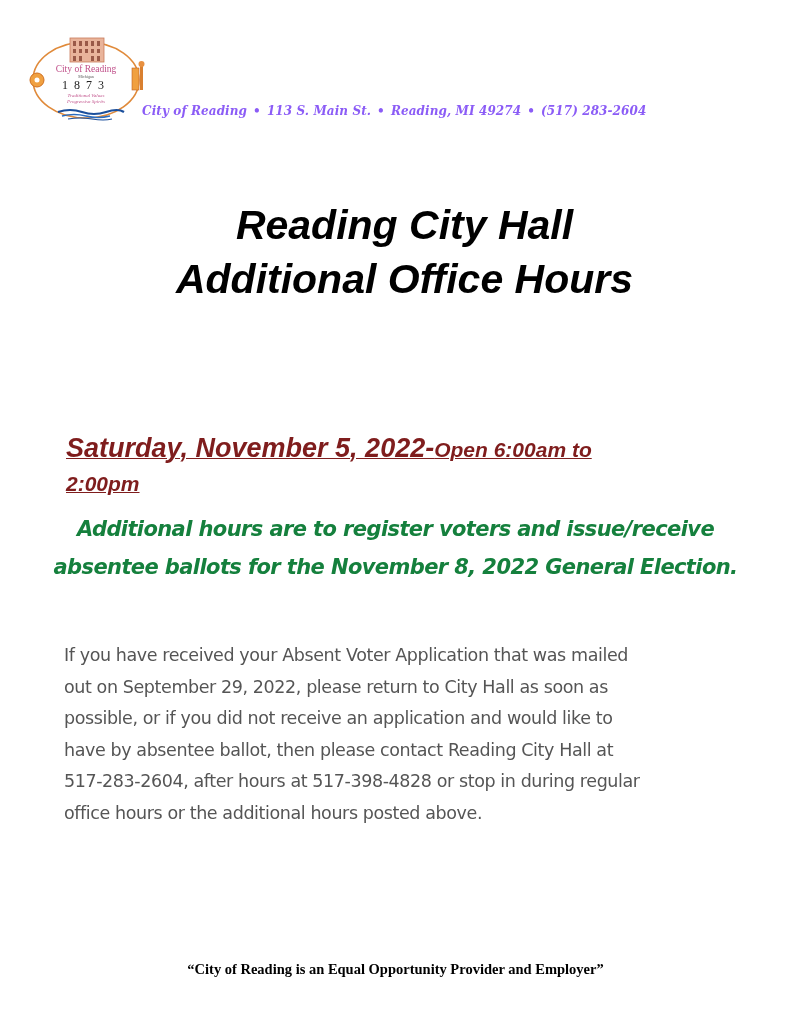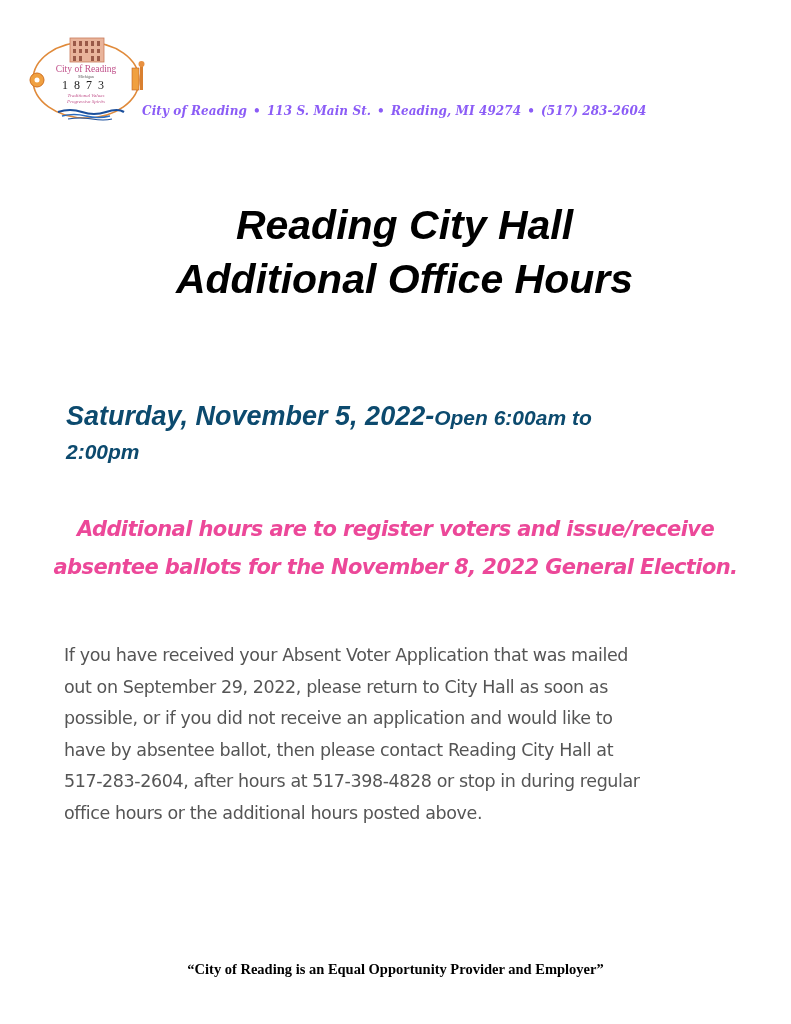--- a/index.html
+++ b/index.html
@@ -16,31 +16,31 @@
     .address-line .sep { margin: 0 6px; }
 
     .title-block {
       position: absolute; left: 0; top: 198px; width: 791px; text-align: center;
       font-family: "Liberation Sans", sans-serif; font-style: italic; font-weight: bold;
       color: #000; font-size: 41px; line-height: 54px; margin-left: 9px;
     }
     .title-block div { display: block; }
 
     .schedule {
-      position: absolute; left: 66px; top: 400px; width: 680px;
+      position: absolute; left: 66px; top: 432px; width: 680px;
       font-family: "Liberation Sans", sans-serif; font-style: italic; font-weight: bold;
-      color: #0c4a6e; line-height: 32px;
+      color: #7f1d1d; line-height: 32px; text-decoration: underline;
     }
     .schedule .day { font-size: 27px; }
     .schedule .hours { font-size: 21px; }
 
     .notice {
       position: absolute; left: 0; top: 510px; width: 791px; text-align: center;
       font-family: "DejaVu Sans", sans-serif; font-style: italic; font-weight: bold;
-      color: #ec4899; font-size: 21px; line-height: 38px; letter-spacing: -0.6px;
+      color: #15803d; font-size: 21px; line-height: 38px; letter-spacing: -0.6px;
     }
 
     .body-text {
       position: absolute; left: 64px; top: 623px; width: 720px;
       font-family: "DejaVu Sans", sans-serif; color: #555555;
       font-size: 17.5px; line-height: 31.5px; letter-spacing: -0.4px; margin-top: 17px;
     }
     .body-text span { display: block; white-space: nowrap; }
 
     .footer {

